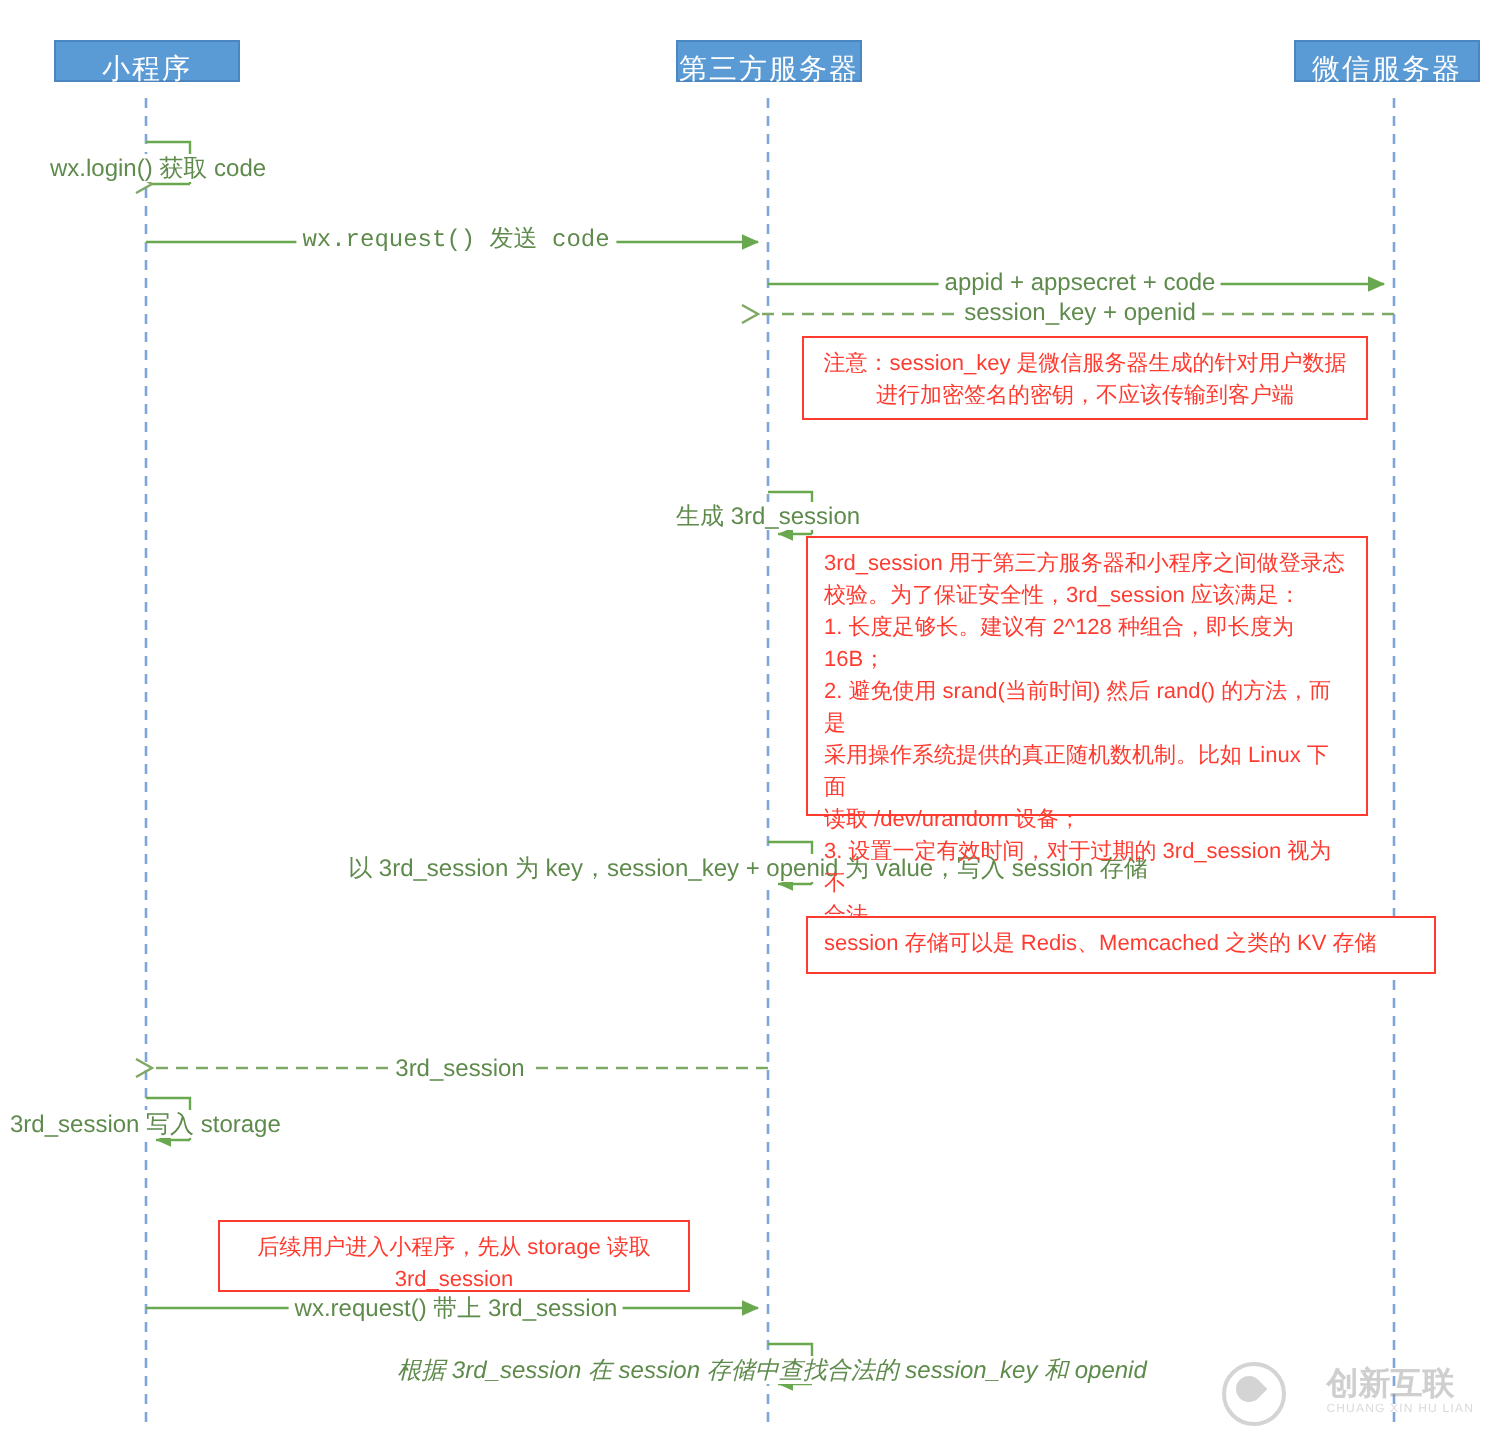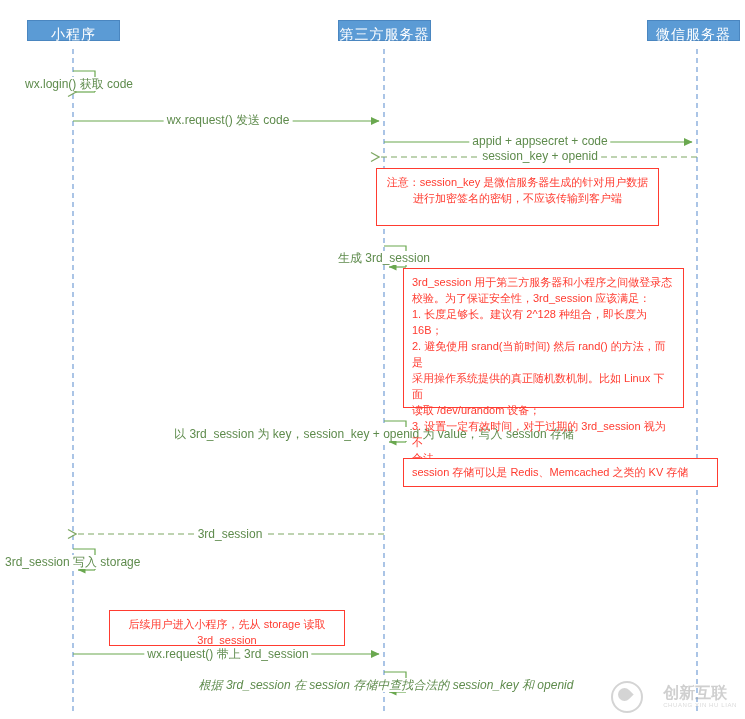--- a/index.html
+++ b/index.html
@@ -172,39 +172,39 @@
   <div class="participant" style="left:338px; top:20px; width:93px;">
     <span>第三方服务器</span>
   </div>
 
   <div class="participant" style="left:647px; top:20px; width:93px;">
     <span>微信服务器</span>
   </div>
 
   <div class="msg-label" style="left:22px; top:77px;">wx.login() 获取 code</div>
 
-  <div class="msg-label center" style="left:228px; top:113px;">wx.request() 发送 code</div>
+  <div class="msg-label center" style="left:228px; top:113px;font-family:Liberation Mono, monospace;">wx.request() 发送 code</div>
 
   <div class="msg-label center" style="left:540px; top:134px;">appid + appsecret + code</div>
 
   <div class="msg-label center" style="left:540px; top:149px;">session_key + openid</div>
 
   <div class="msg-label" style="left:335px; top:251px;">生成 3rd_session</div>
 
   <div class="msg-label center" style="left:374px; top:427px;">以 3rd_session 为 key，session_key + openid 为 value，写入 session 存储</div>
 
   <div class="msg-label center" style="left:230px; top:527px;">3rd_session</div>
 
   <div class="msg-label" style="left:2px; top:555px;">3rd_session 写入 storage</div>
 
   <div class="msg-label center" style="left:228px; top:647px;">wx.request() 带上 3rd_session</div>
 
   <div class="msg-label center" style="left:386px; top:678px;font-style:italic;">根据 3rd_session 在 session 存储中查找合法的 session_key 和 openid</div>
 
-  <div class="note center-text" style="left:376px; top:168px; width:283px; height:58px;">注意：session_key 是微信服务器生成的针对用户数据
+  <div class="note center-text" style="left:401px; top:168px; width:283px; height:42px;">注意：session_key 是微信服务器生成的针对用户数据
 进行加密签名的密钥，不应该传输到客户端</div>
 
   <div class="note" style="left:403px; top:268px; width:281px; height:140px;">3rd_session 用于第三方服务器和小程序之间做登录态
 校验。为了保证安全性，3rd_session 应该满足：
 1. 长度足够长。建议有 2^128 种组合，即长度为 16B；
 2. 避免使用 srand(当前时间) 然后 rand() 的方法，而是
 采用操作系统提供的真正随机数机制。比如 Linux 下面
 读取 /dev/urandom 设备；
 3. 设置一定有效时间，对于过期的 3rd_session 视为不
 合法</div>

